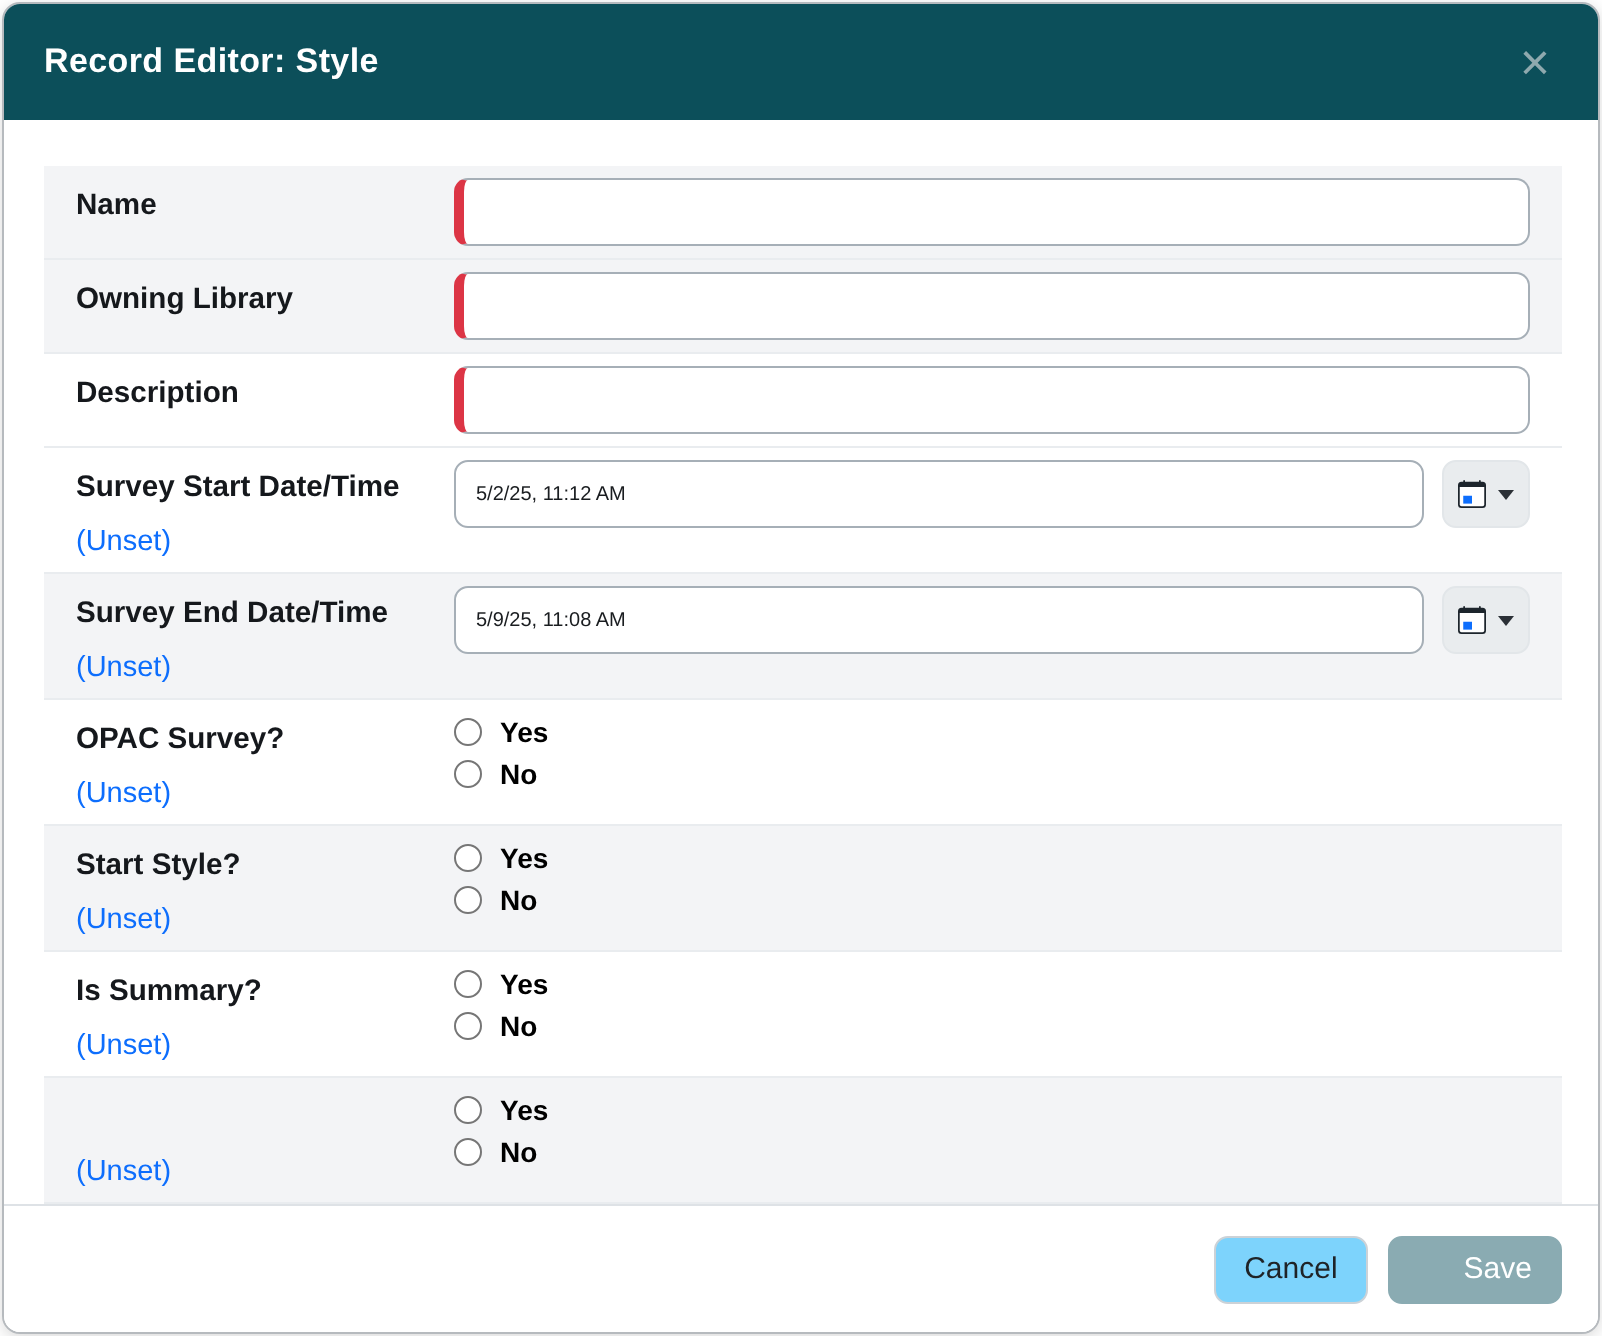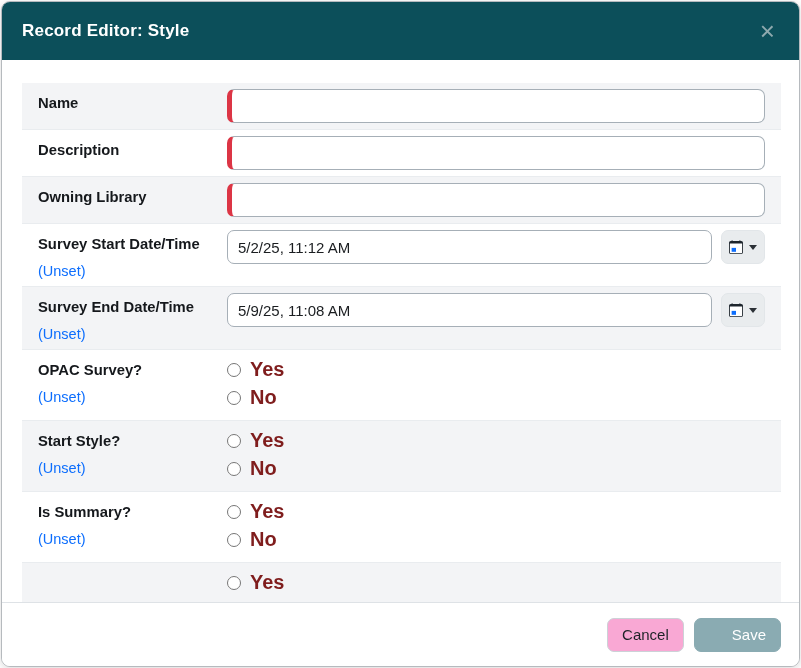--- a/index.html
+++ b/index.html
@@ -52,21 +52,21 @@
     font-size: 14.5px;
     color: #0d6efd;
     text-decoration: none;
     cursor: pointer;
   }
   .control-col { flex: 1 1 auto; }
   .text-input {
     width: 100%; height: 34px;
     border: 1px solid #a6afb7;
     border-radius: 7px;
-    font-size: 15px; color: #1a1d20;
+    font-size: 10px; color: #1a1d20;
     padding: 4px 10px;
     font-family: "Liberation Sans", sans-serif;
     background: #fff;
     outline: none;
   }
   .text-input.required { border-left: 5px solid #dc3545; }
   .date-wrap { display: flex; align-items: flex-start; gap: 9px; }
   .date-input { flex: 1 1 auto; }
   .cal-btn {
     flex: 0 0 44px;
@@ -81,38 +81,38 @@
     width: 0; height: 0;
     border-left: 4px solid transparent;
     border-right: 4px solid transparent;
     border-top: 5px solid #2b3036;
   }
   .radio-line { display: flex; align-items: center; margin: 2px 0 5px 0; }
   .radio-line input[type="radio"] {
     width: 14px; height: 14px; margin: 0 9px 0 0; cursor: pointer;
     accent-color: #6c757d;
   }
-  .radio-line .radio-label { font-weight: 700; font-size: 20px; color: #7f1d1d; cursor: pointer; }
+  .radio-line .radio-label { font-weight: 700; font-size: 14px; color: #000000; cursor: pointer; }
   
   .modal-footer {
     flex: 0 0 64px;
     border-top: 1px solid #dee2e6;
     display: flex; align-items: center; justify-content: flex-end; gap: 10px;
     padding: 0 18px;
     background: #ffffff;
   }
   .btn {
     font-family: "Liberation Sans", sans-serif;
     font-size: 15px;
     border-radius: 7px;
     padding: 6px 14px;
     height: 34px;
     cursor: pointer;
   }
-  .btn-cancel { background: #f9a8d4; border: 1px solid #ccd2d7; color: #1f2327; text-align: right; }
+  .btn-cancel { background: #7dd3fc; border: 1px solid #ccd2d7; color: #1f2327; text-align: right; }
   .btn-save { background: #8aabb2; border: 1px solid #8aabb2; color: #ffffff; padding-left: 37px; }
 </style>
 </head>
 <body>
 
 <div class="modal">
 
   <div class="modal-header">
     <span class="modal-title">Record Editor: Style</span>
     <button class="close-btn">×</button>
@@ -122,32 +122,32 @@
 
     <div class="field-row striped">
       <div class="label-col">
         <span class="field-label">Name</span>
       </div>
       <div class="control-col">
         <input type="text" class="text-input required" value="" style="">
       </div>
     </div>
 
+    <div class="field-row striped">
+      <div class="label-col">
+        <span class="field-label">Owning Library</span>
+      </div>
+      <div class="control-col">
+        <input type="text" class="text-input required" value="" style="">
+      </div>
+    </div>
+
     <div class="field-row">
       <div class="label-col">
         <span class="field-label">Description</span>
-      </div>
-      <div class="control-col">
-        <input type="text" class="text-input required" value="" style="">
-      </div>
-    </div>
-
-    <div class="field-row striped">
-      <div class="label-col">
-        <span class="field-label">Owning Library</span>
       </div>
       <div class="control-col">
         <input type="text" class="text-input required" value="" style="">
       </div>
     </div>
 
     <div class="field-row">
       <div class="label-col">
         <span class="field-label">Survey Start Date/Time</span><br>
         <a class="unset-link">(Unset)</a>

